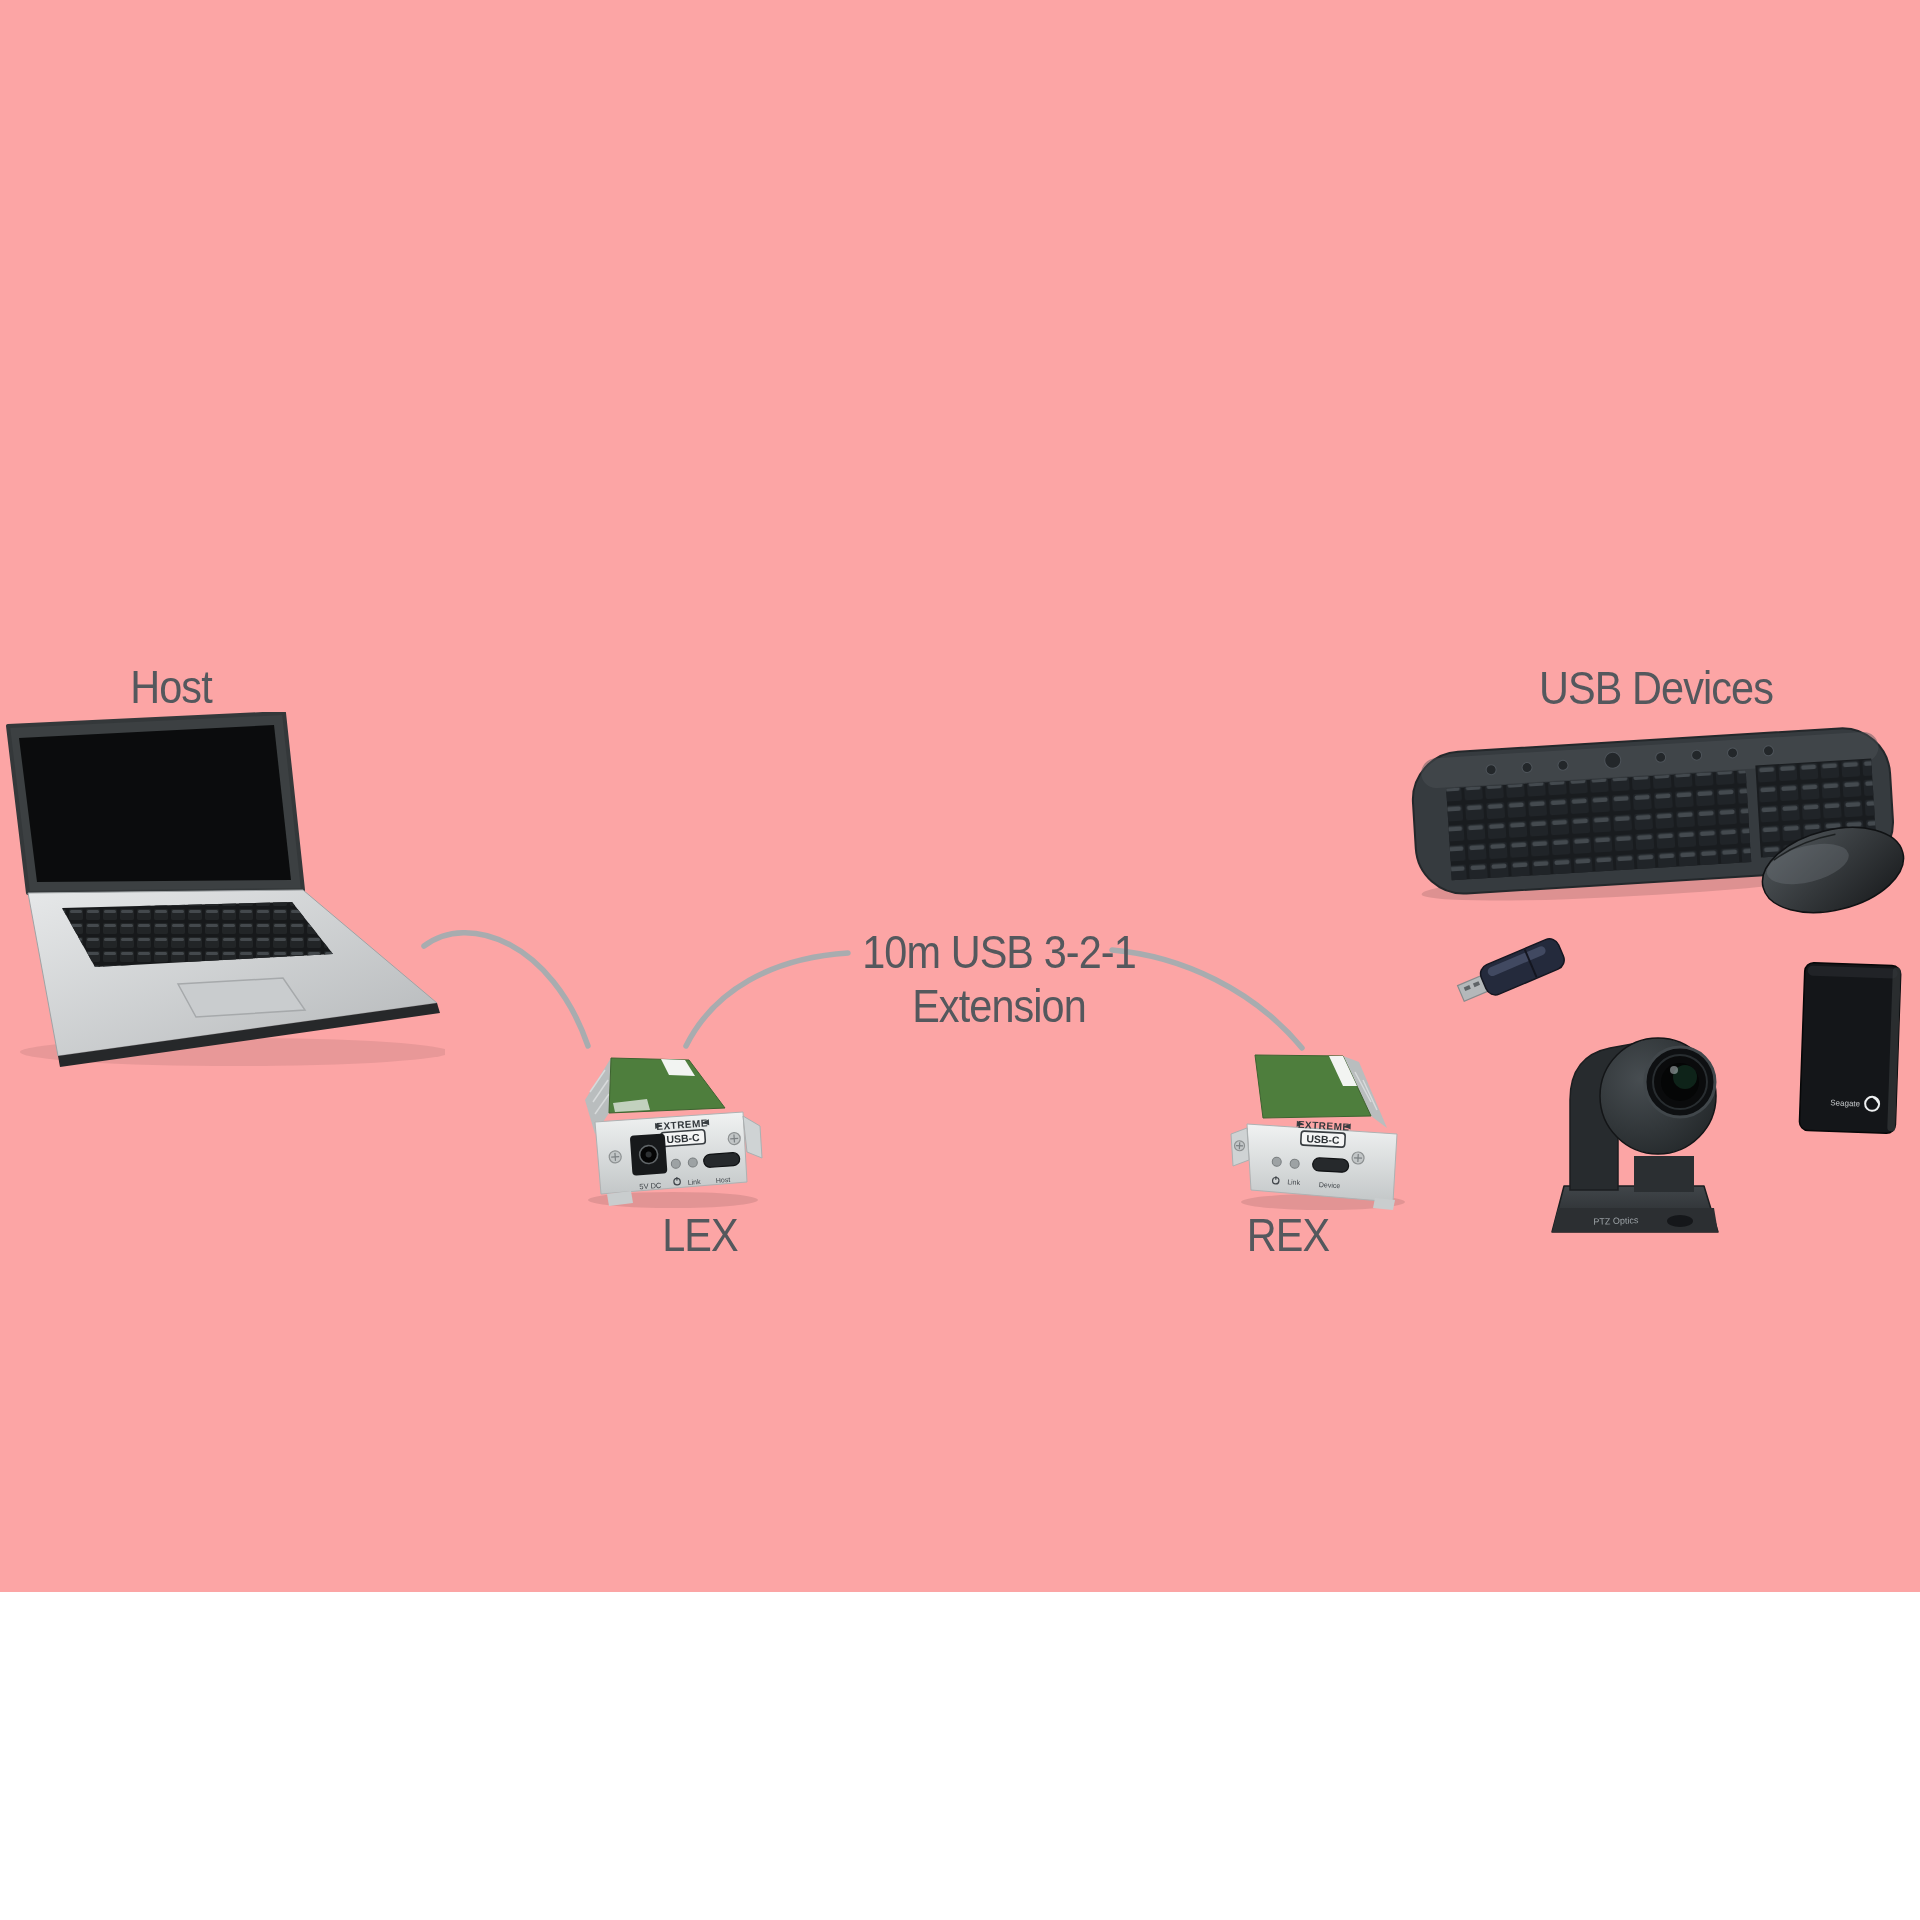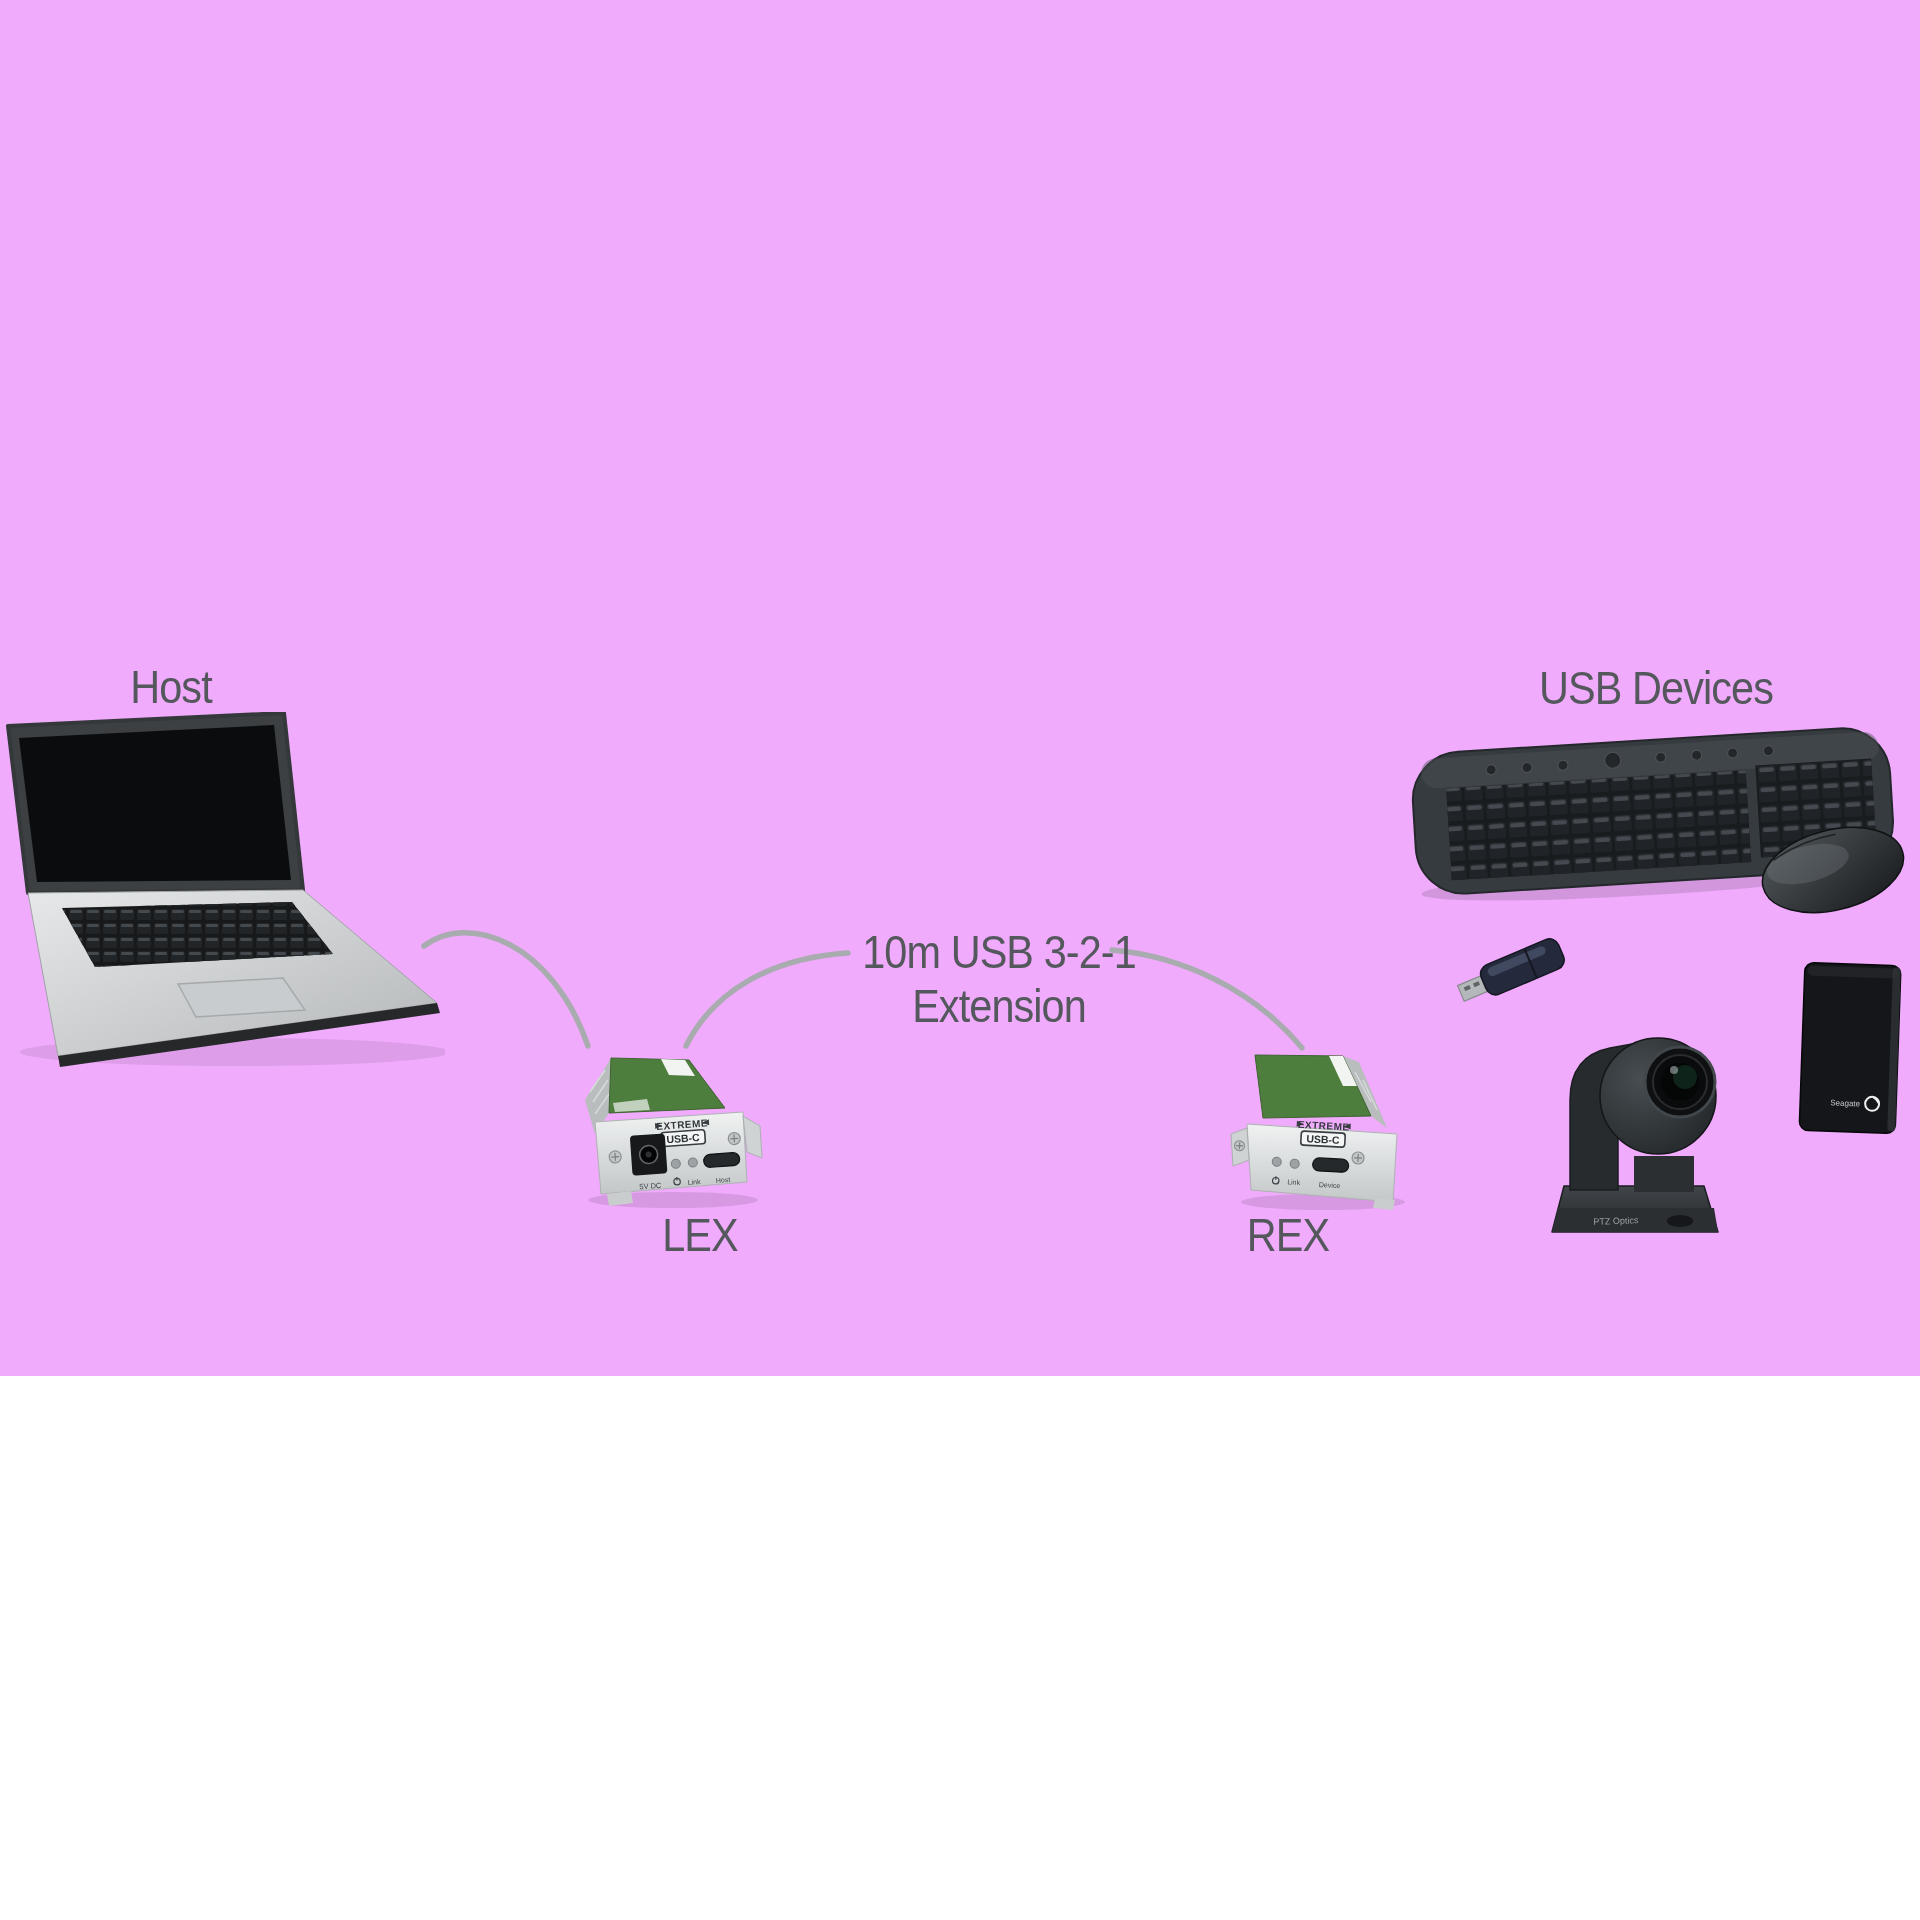--- a/index.html
+++ b/index.html
@@ -1,16 +1,16 @@
 <!DOCTYPE html>
 <html><head>
 <meta charset="utf-8">
 <style>
   html,body{margin:0;padding:0;background:#ffffff;}
-  .canvas{position:relative;width:1920px;height:1376px;background:#f0abfc;overflow:hidden;
+  .canvas{position:relative;width:1920px;height:1592px;background:#fca5a5;overflow:hidden;
           font-family:"Liberation Sans",sans-serif;}
   .abs{position:absolute;}
   .diagram-label{color:#54585d;font-size:46px;font-weight:400;letter-spacing:-1px;
                  white-space:nowrap;transform:translateX(-50%) scaleX(0.9);transform-origin:center top;}
   .cable-label{color:#54585d;font-size:46px;font-weight:400;letter-spacing:-1px;line-height:54px;
                text-align:center;transform:translateX(-50%) scaleX(0.9);transform-origin:center top;white-space:nowrap;}
   svg{display:block;}
   svg text{font-family:"Liberation Sans",sans-serif;}
 </style>
 </head>

